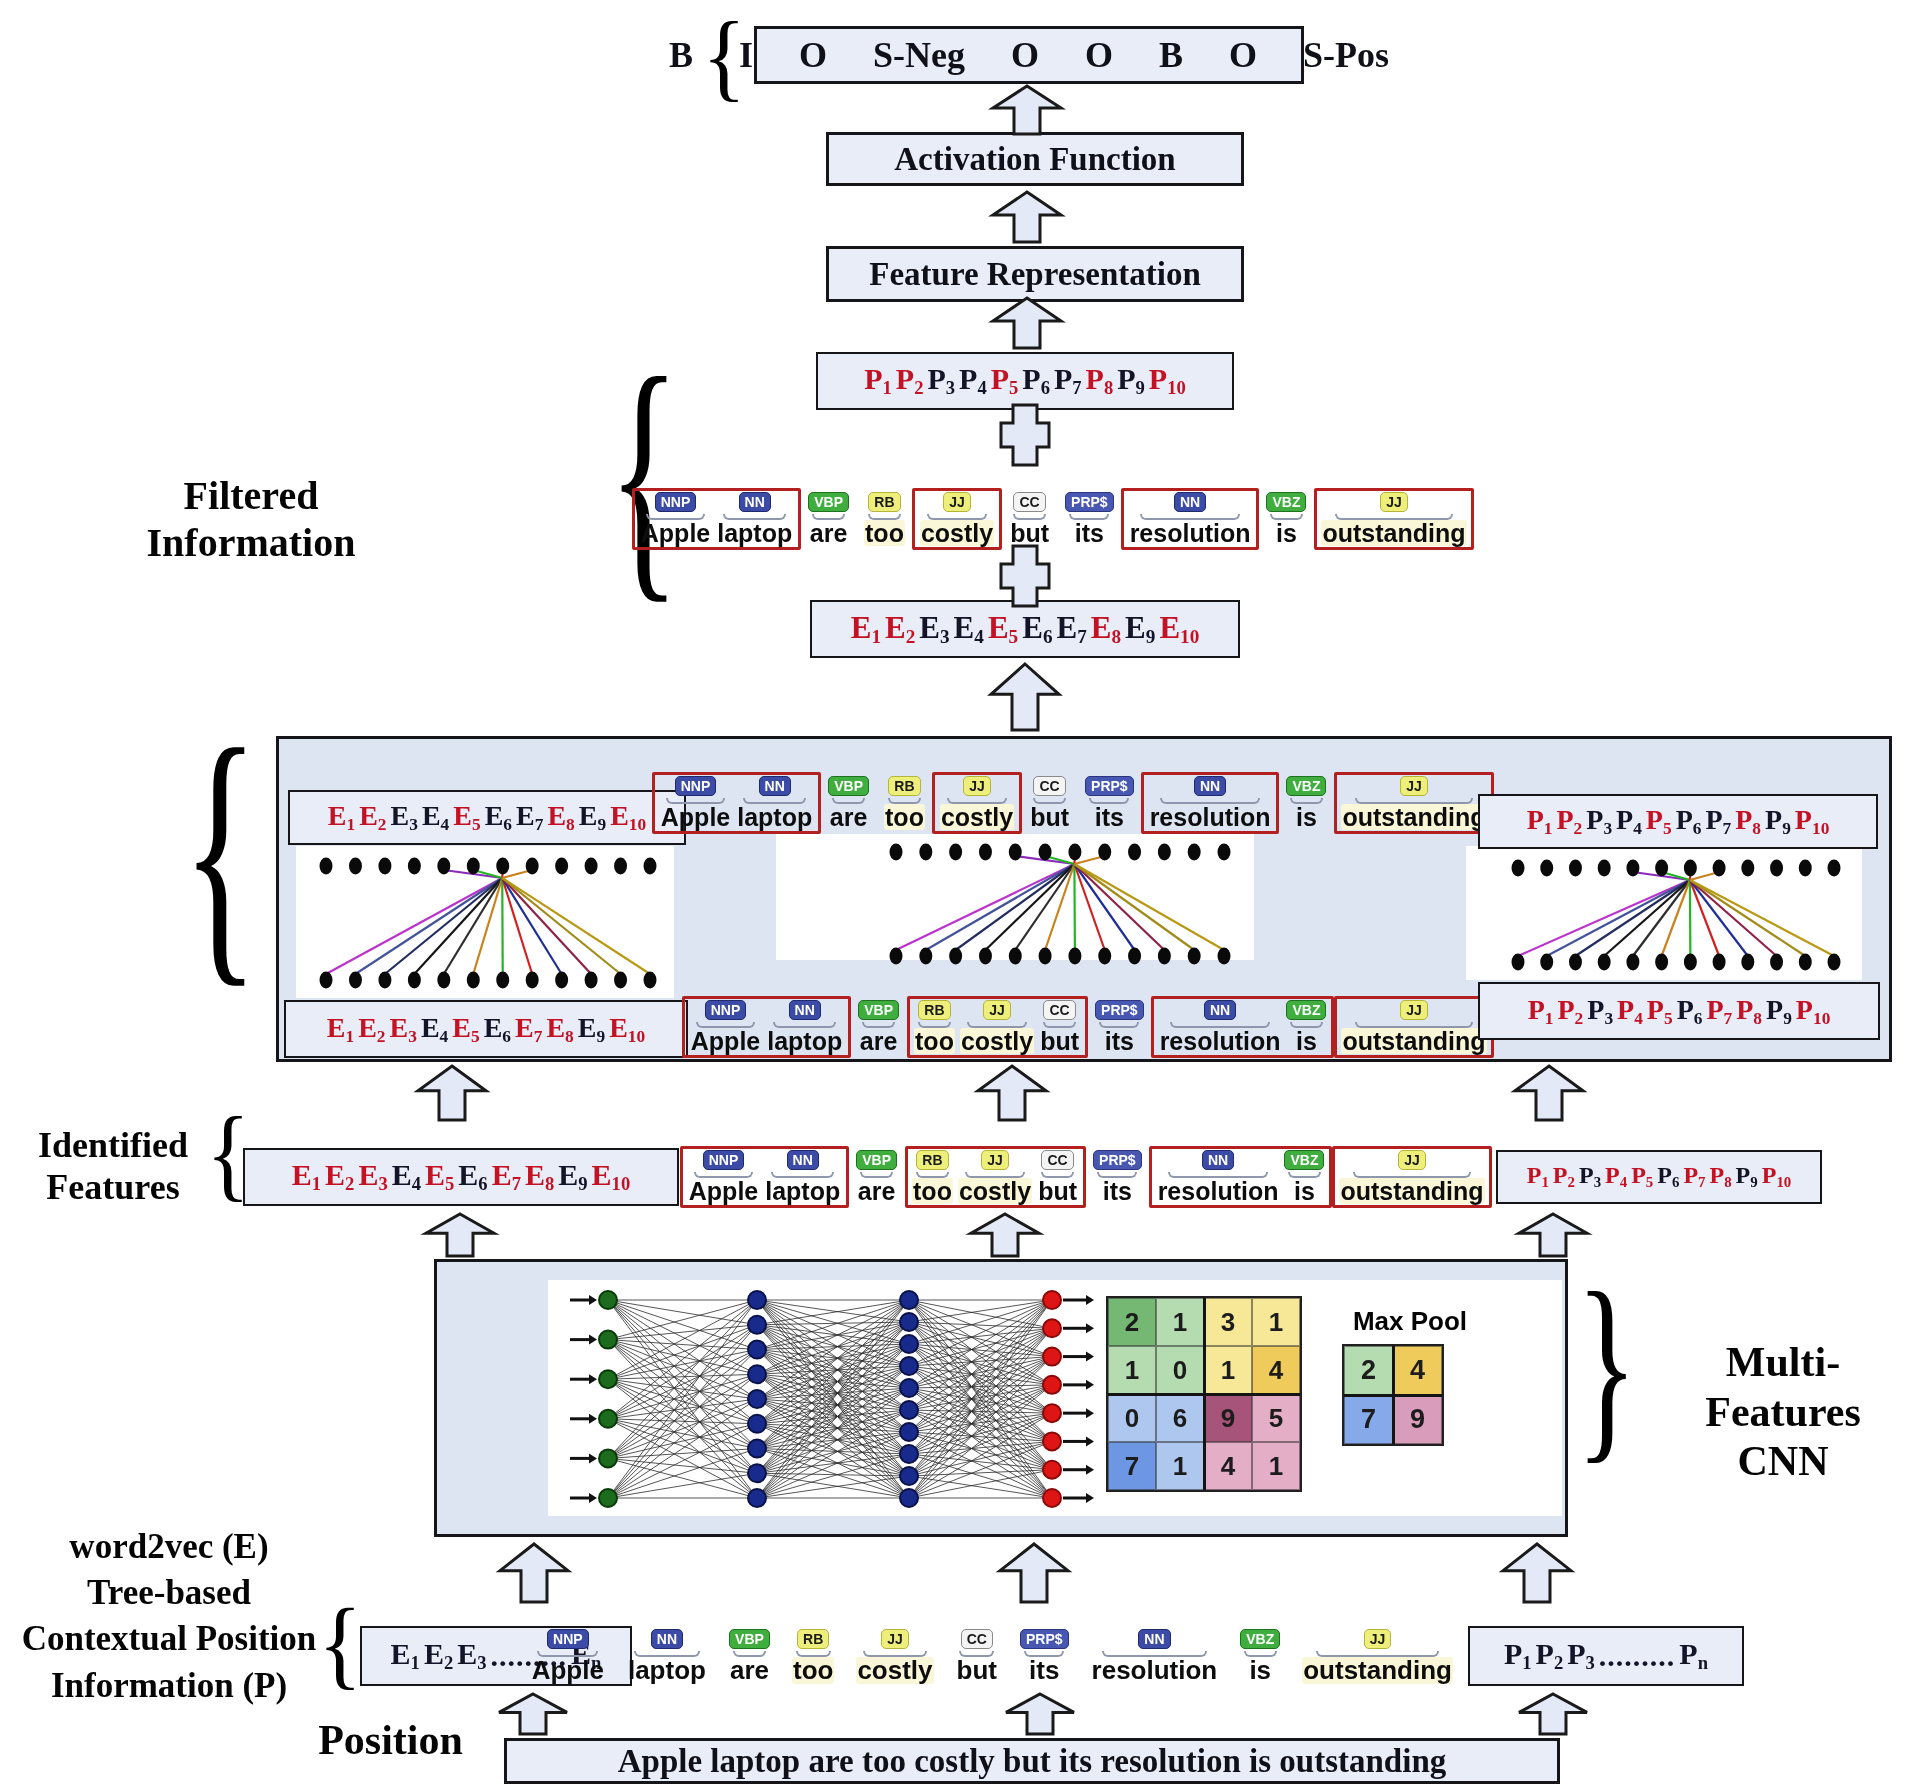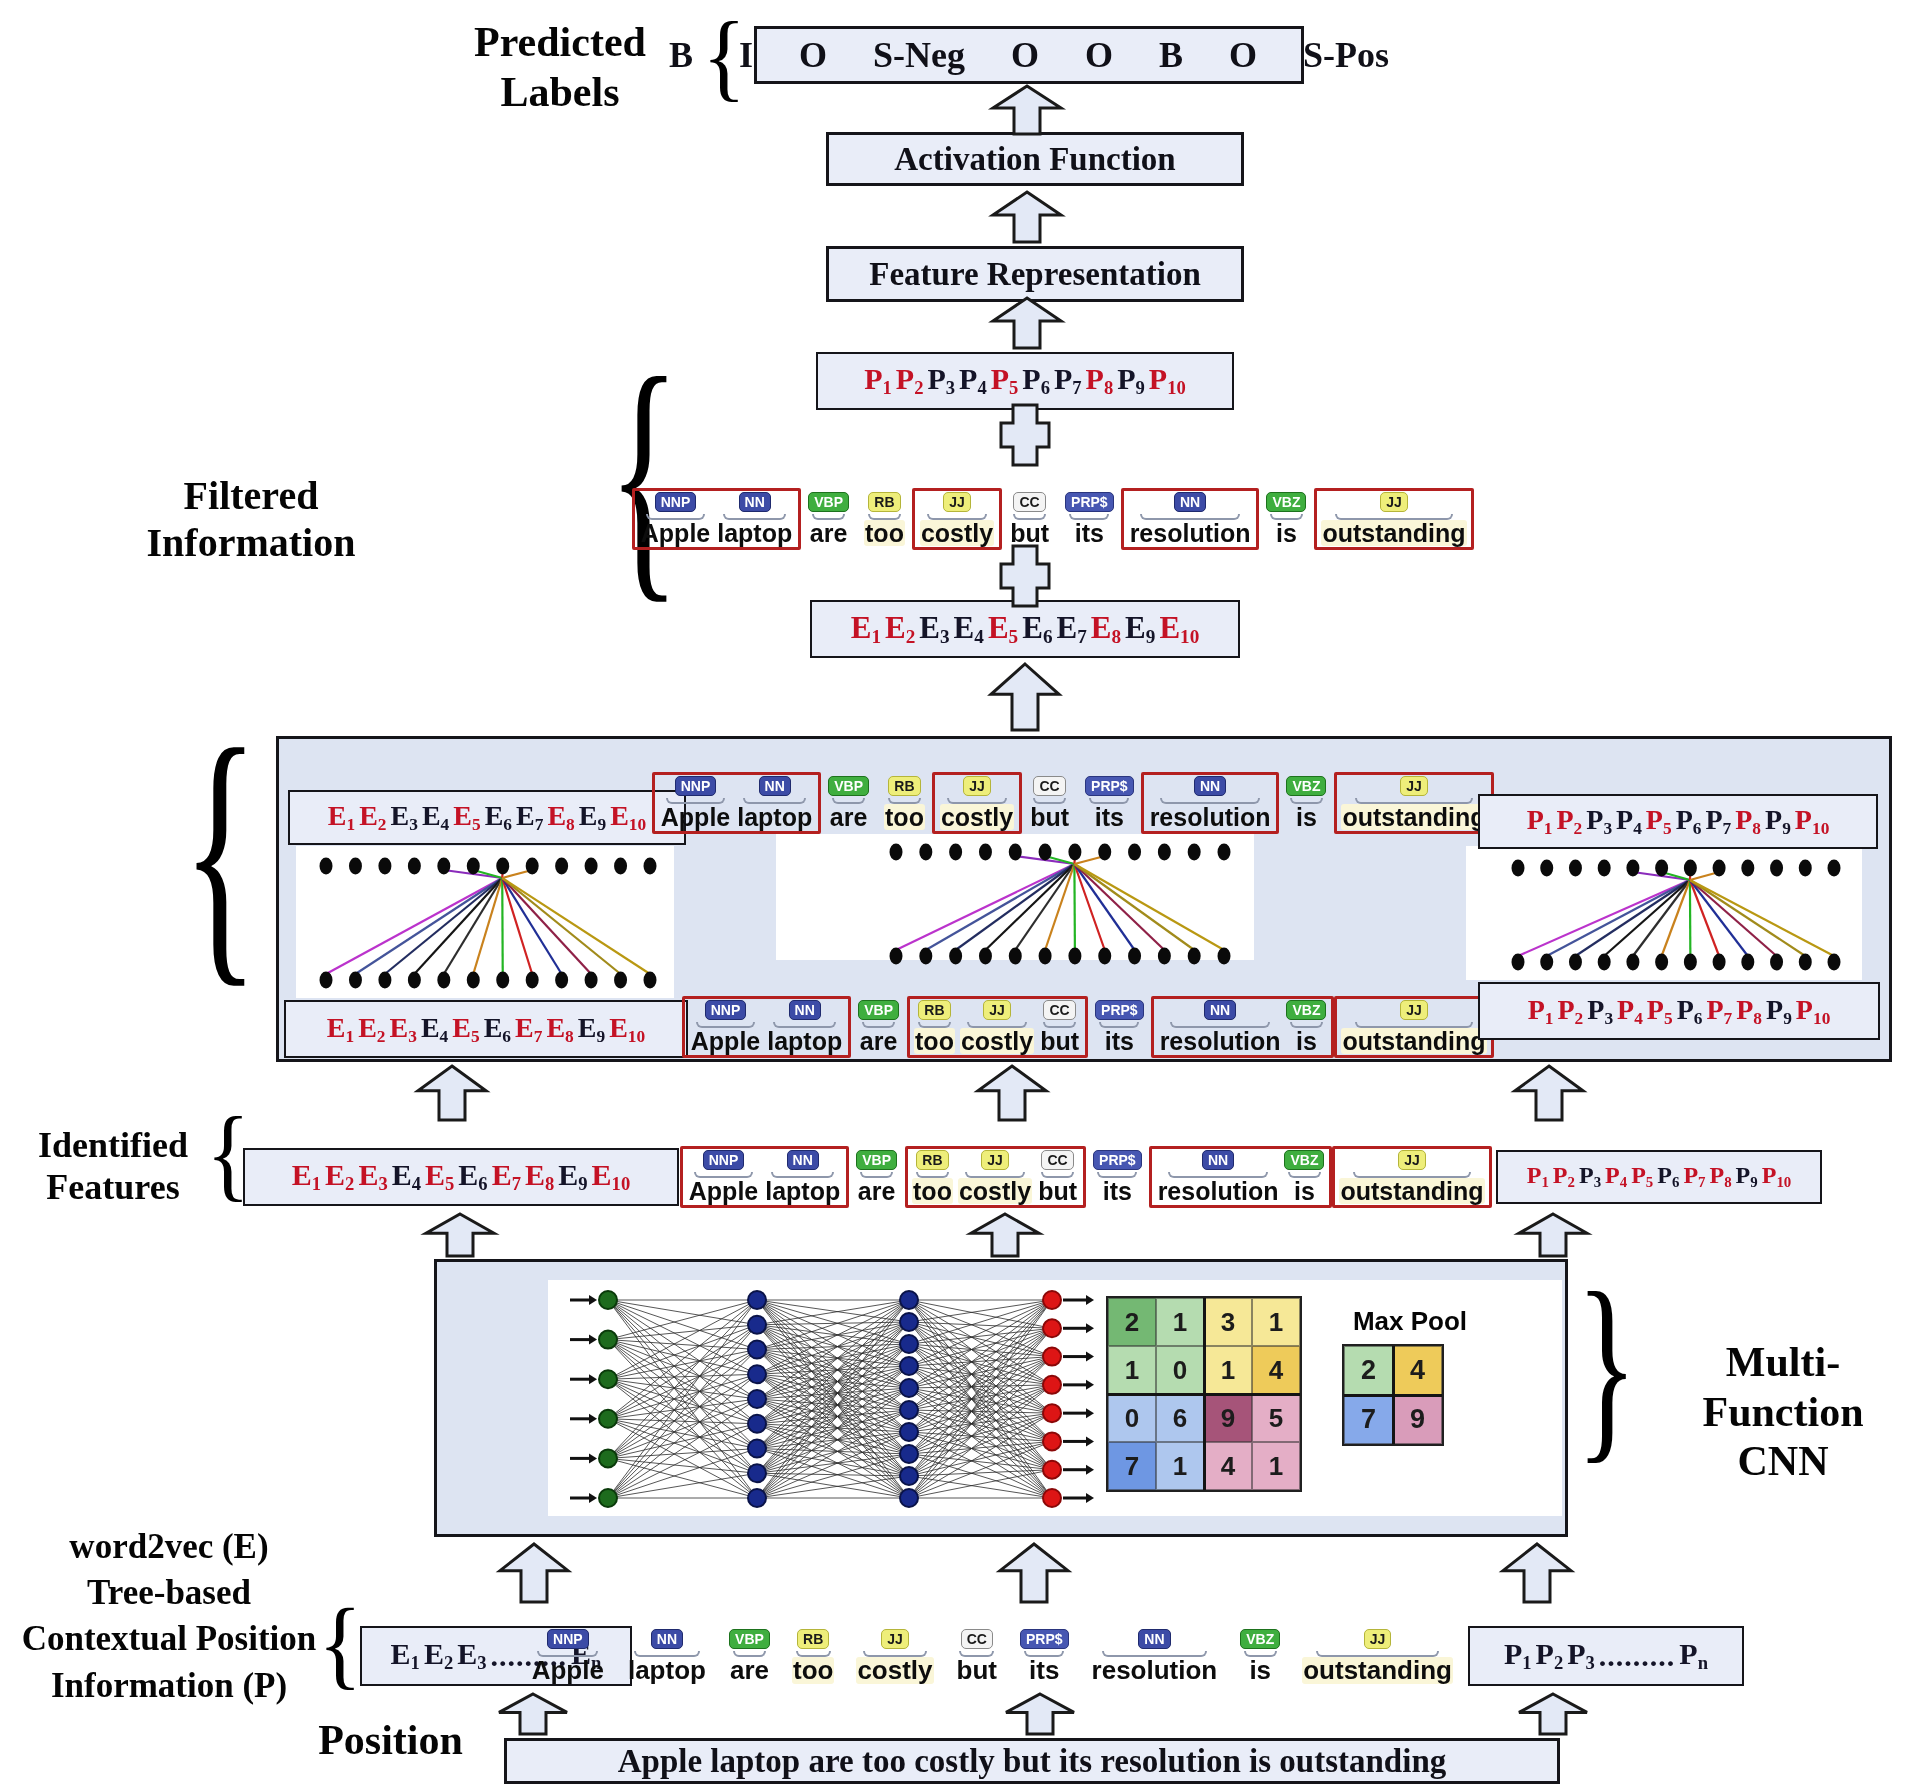--- a/index.html
+++ b/index.html
@@ -42,22 +42,20 @@
              font-family:"Liberation Sans",sans-serif;font-weight:700;color:#1c1c1c;
              border:1px solid rgba(50,50,50,.55);box-sizing:border-box;}
   .qv,.qh{position:absolute;background:#141414;}
   svg{display:block;}
 </style>
 </head>
 <body>
 
 <div id="canvas">
 
-  <div class="lab" style="left:420px;top:18px;width:280px;font-size:42px;">Predicted
-Labels</div>
   <div class="brace" style="left:702px;top:8px;font-size:92px;transform:scale(1,1.05);">{</div>
   <div class="box" style="left:754px;top:26px;width:550px;height:58px;font-size:36px;word-spacing:14px;white-space:pre;">B  I  O  S-Neg  O  O  B  O  S-Pos</div>
 
   <div class="box" style="left:826px;top:132px;width:418px;height:54px;font-size:33px;">Activation Function</div>
   <div class="box" style="left:826px;top:246px;width:418px;height:56px;font-size:33px;">Feature Representation</div>
 
   <div class="lab" style="left:36px;top:472px;width:430px;font-size:40px;text-align:center;">Filtered
 Information</div>
   <div class="brace" style="left:608px;top:336px;font-size:150px;transform:scale(1,1.82);">{</div>
 
@@ -909,21 +907,21 @@
       <div class="cell" style="background: rgb(181, 220, 176); font-size: 27px;">2</div>
       <div class="cell" style="background: rgb(238, 203, 90); font-size: 27px;">4</div>
       <div class="cell" style="background: rgb(134, 169, 234); font-size: 27px;">7</div>
       <div class="cell" style="background: rgb(217, 156, 186); font-size: 27px;">9</div>
       <div class="qv" style="left: 47.5px; top: 0px; width: 3px; height: 98px;"></div>
       <div class="qh" style="top: 47.5px; left: 0px; height: 3px; width: 98px;"></div>
     </div>
 
   <div class="brace" style="left:1576px;top:1262px;font-size:128px;transform:scale(1,1.62);">}</div>
   <div class="lab" style="left:1668px;top:1338px;width:230px;font-size:42px;">Multi-
-Function
+Features
 CNN</div>
 
   <div class="lab" style="left:4px;top:1524px;width:330px;font-size:35px;line-height:1.32;">word2vec (E)
 Tree-based
 Contextual Position
 Information (P)</div>
   <div class="brace" style="left:318px;top:1594px;font-size:92px;transform:scale(1,1.08);">{</div>
 
   <div class="tokrow" style="left:360px;top:1626px;width:272px;height:60px;font-size:30px;">
       <span class="tok dark">E<sub>1</sub></span>

